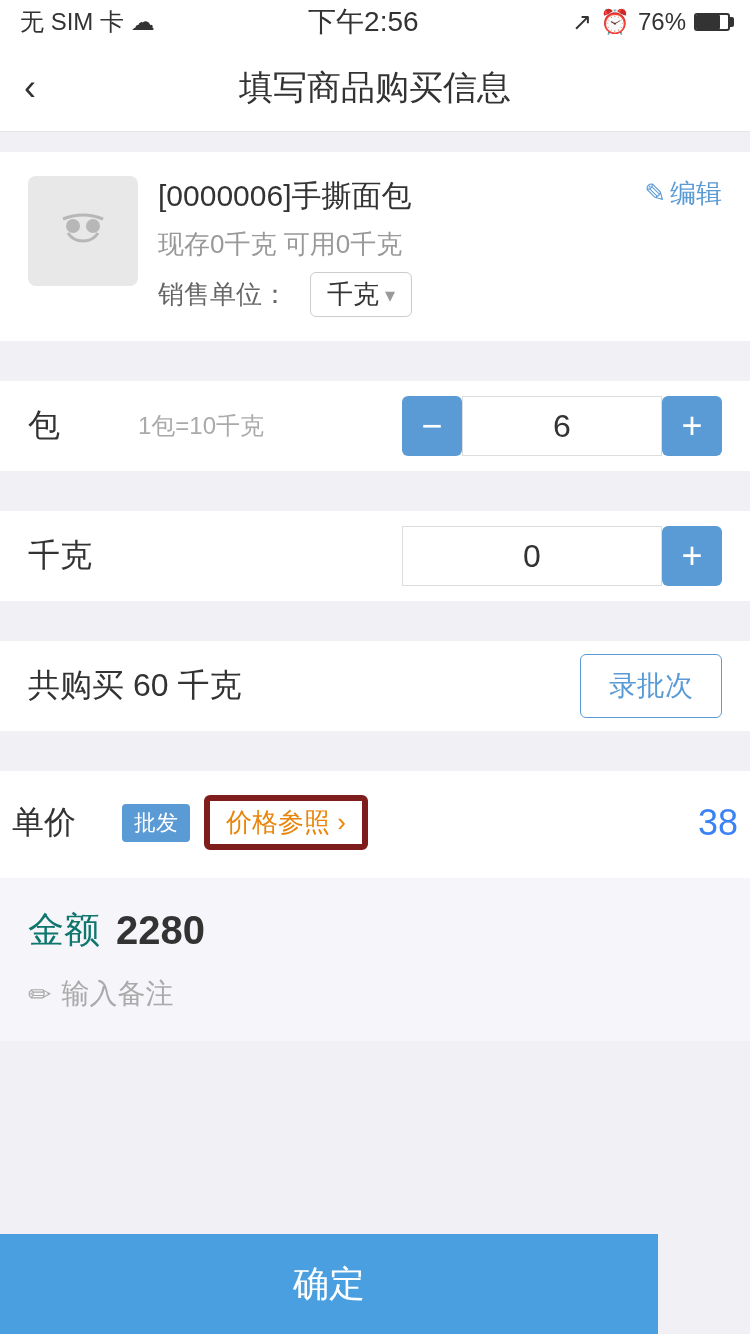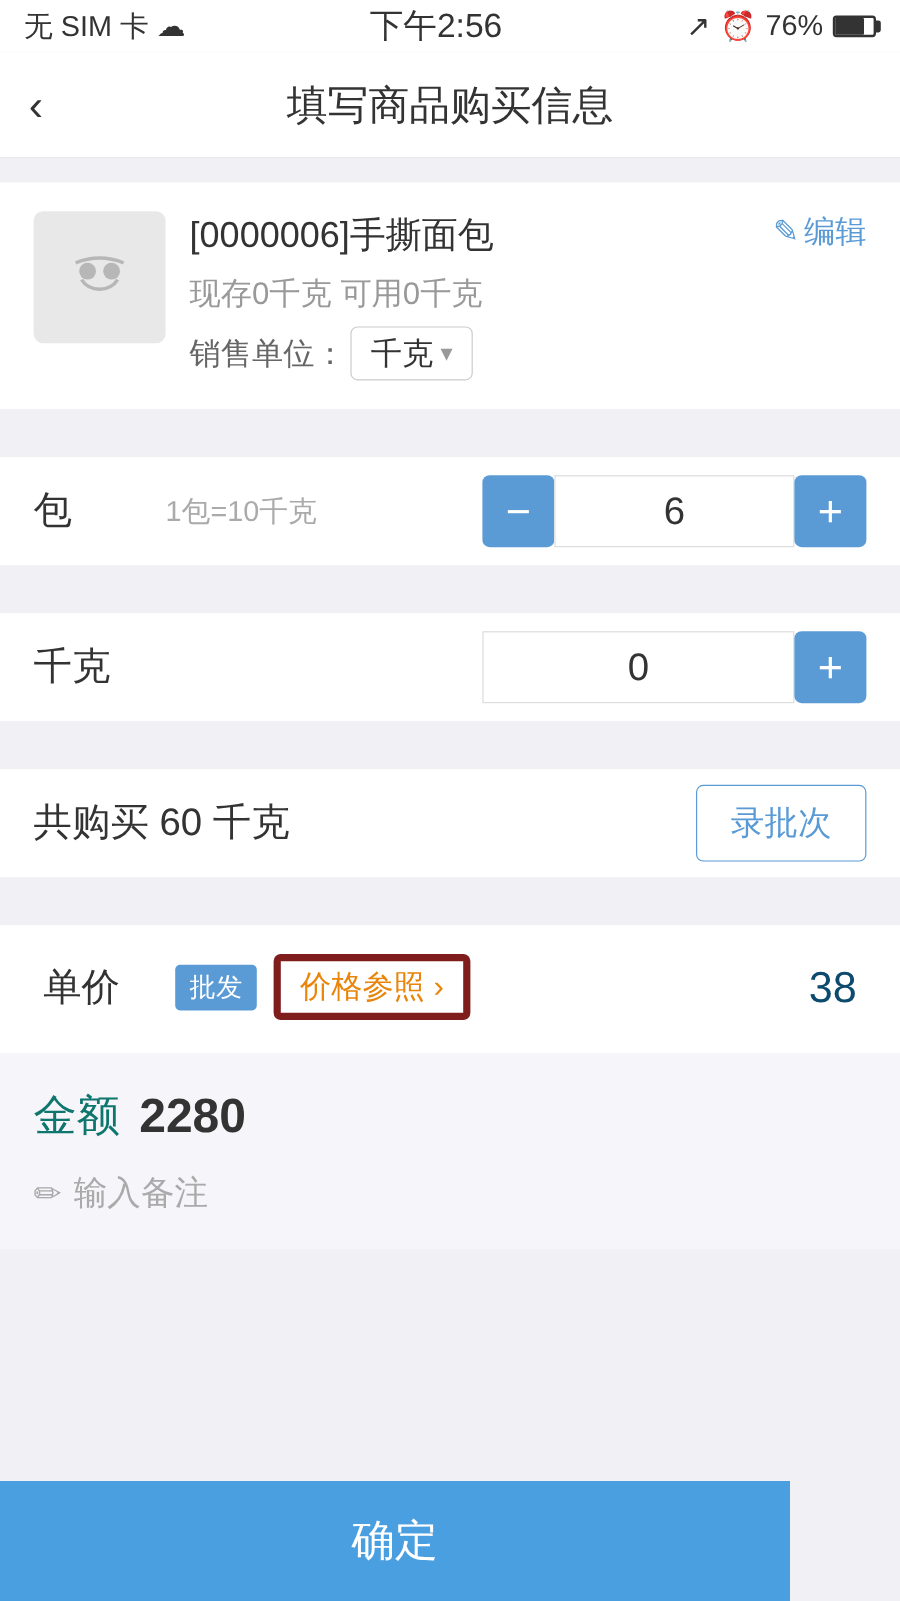--- a/index.html
+++ b/index.html
@@ -87,21 +87,21 @@
     .product-stock {
       font-size: 26px;
       color: #999;
       margin-bottom: 10px;
     }
     .product-unit {
       font-size: 26px;
       color: #666;
       display: flex;
       align-items: center;
-      gap: 4px;
+      gap: 22px;
     }
     .unit-selector {
       border: 1px solid #ccc;
       border-radius: 6px;
       padding: 4px 16px;
       font-size: 26px;
       color: #333;
       display: inline-flex;
       align-items: center;
       gap: 6px;
@@ -193,21 +193,21 @@
       color: #5b9bd5;
       font-size: 28px;
       cursor: pointer;
       background: #fff;
     }
 
     
     .price-section {
       background: #fff;
       margin-top: 20px;
-      padding: 24px 36px;
+      padding: 24px 12px;
     }
     .price-row {
       display: flex;
       align-items: center;
       gap: 14px;
       margin-bottom: 4px;
     }
     .price-label {
       font-size: 32px;
       color: #333;
@@ -228,21 +228,21 @@
       padding: 4px 16px;
       display: flex;
       align-items: center;
       gap: 4px;
       cursor: pointer;
       background: #fff;
     }
     .price-value {
       margin-left: auto;
       font-size: 36px;
-      color: #0c4a6e;
+      color: #3b82f6;
       font-weight: 500;
     }
 
     
     .amount-section {
       background: #f5f5fa;
       padding: 28px 28px 0 28px;
       margin-top: 0;
     }
     .amount-row {

